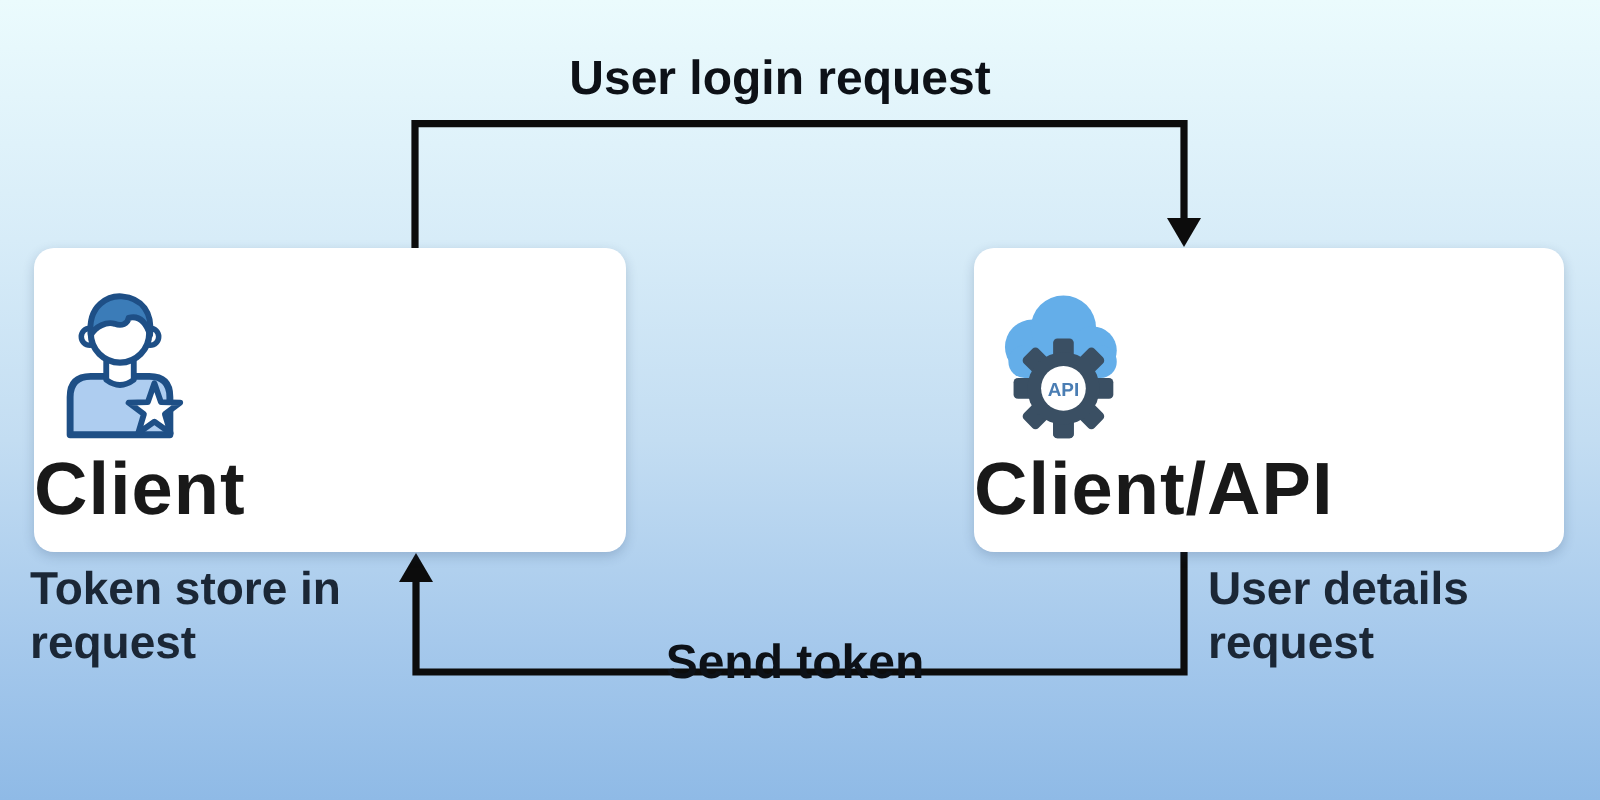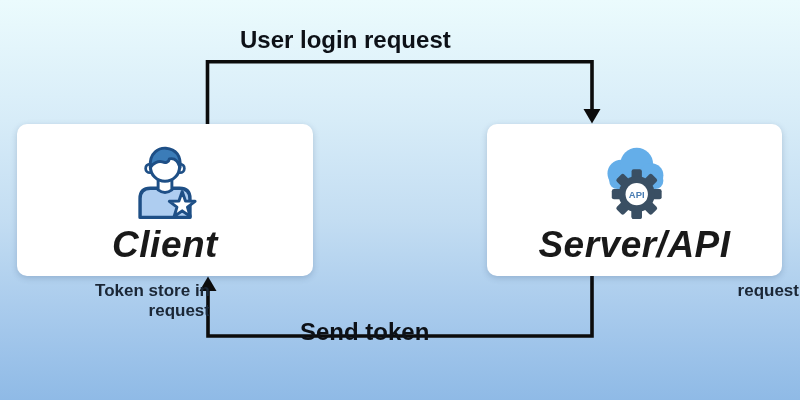--- a/index.html
+++ b/index.html
@@ -15,41 +15,41 @@
   }
   .arrow-layer{
     position:absolute;left:0;top:0;width:800px;height:400px;
     pointer-events:none;
   }
   .node{
     position:absolute;
     background:#ffffff;
     border-radius:10px;
     box-shadow:0 2px 6px rgba(30,60,100,0.22);
-    display:flex;flex-direction:column;align-items:center;justify-content:center;
+    display:flex;flex-direction:column;align-items:flex-start;justify-content:center;
     padding-top:4px;
   }
   .node-client{left:17px;top:124px;width:296px;height:148px;}
   .node-server{left:487px;top:124px;width:295px;height:148px;}
   .node-icon{width:86px;height:86px;flex:0 0 auto;}
   .node-label{
     font-size:37px;font-weight:700;color:#191919;
-    line-height:1.05;margin-top:0px;letter-spacing:0.5px;font-style:italic;
+    line-height:1.05;margin-top:0px;letter-spacing:0.5px;
   }
   .edge-label{
     position:absolute;
     font-size:24px;font-weight:600;color:#0d1117;
-    text-align:left;
+    text-align:center;
   }
   .edge-label-top{left:240px;top:26px;width:300px;}
   .edge-label-bottom{left:300px;top:318px;width:195px;}
   .annotation{
     position:absolute;
-    font-size:17px;font-weight:600;color:#1b2736;
-    text-align:right;line-height:1.18;
+    font-size:23px;font-weight:600;color:#1b2736;
+    text-align:left;line-height:1.18;
   }
   .annotation-left{left:15px;top:281px;width:195px;}
   .annotation-right{left:604px;top:281px;width:195px;}
   .annotation span{display:block;}
 </style>
 </head>
 <body>
 
 <div class="canvas">
 
@@ -105,27 +105,28 @@
           <rect x="-6" y="-29" width="12" height="14" rx="2.5" transform="rotate(180)"></rect>
           <rect x="-6" y="-29" width="12" height="14" rx="2.5" transform="rotate(225)"></rect>
           <rect x="-6" y="-29" width="12" height="14" rx="2.5" transform="rotate(270)"></rect>
           <rect x="-6" y="-29" width="12" height="14" rx="2.5" transform="rotate(315)"></rect>
           <circle cx="0" cy="0" r="21"></circle>
         </g>
         <circle cx="0" cy="0" r="13" fill="#ffffff"></circle>
         <text x="0" y="4.2" text-anchor="middle" font-family="Liberation Sans, sans-serif" font-size="11" font-weight="700" fill="#4a7db3">API</text>
       </g>
     </svg>
-    <div class="node-label">Server/API</div>
+    <div class="node-label">Client/API</div>
   </div>
 
   <div class="edge-label edge-label-top">User login request</div>
   <div class="edge-label edge-label-bottom">Send token</div>
 
   <div class="annotation annotation-left">
     <span>Token store in</span>
     <span>request</span>
   </div>
   <div class="annotation annotation-right">
+    <span>User details</span>
     <span>request</span>
   </div>
 
 </div>
 
 </body></html>

